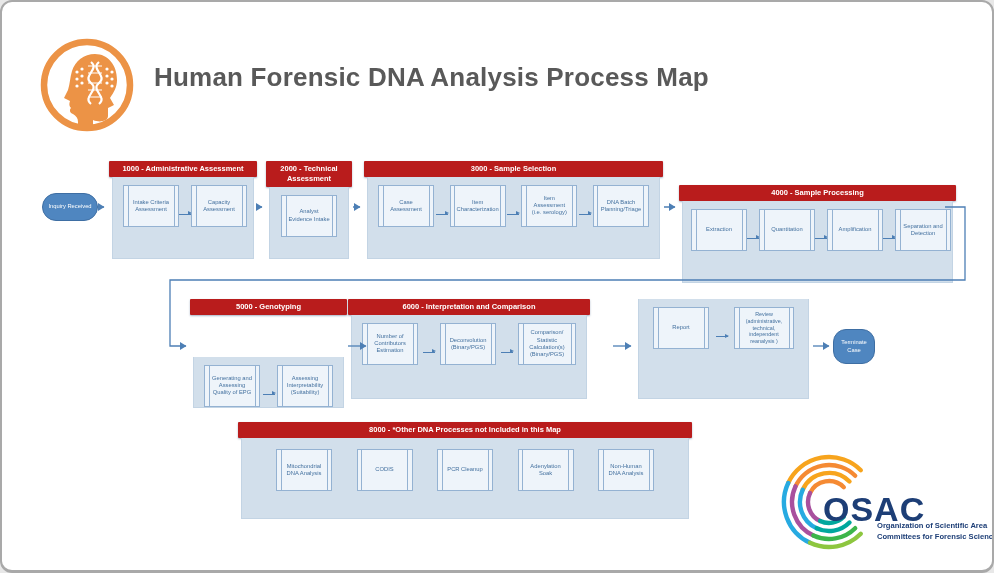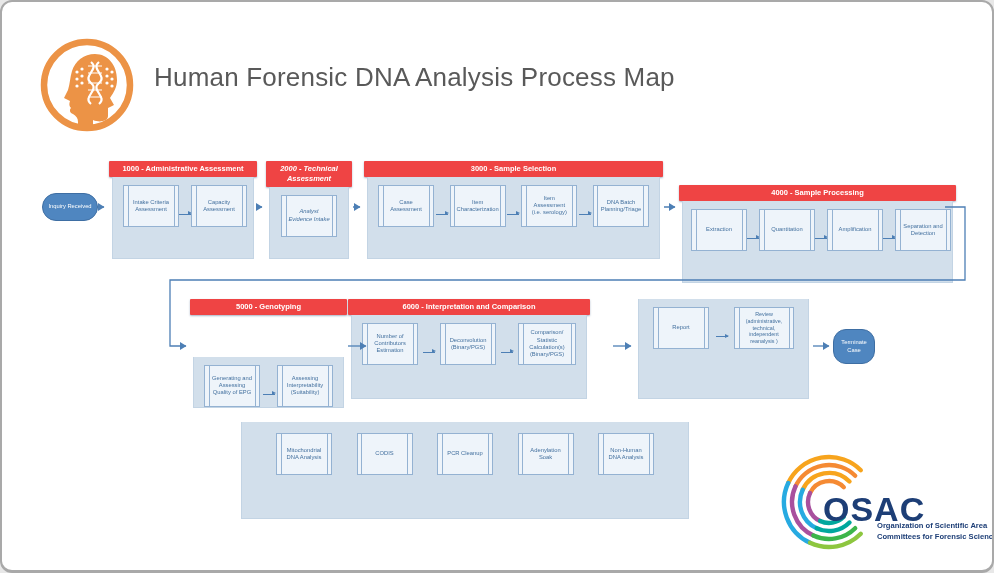--- a/index.html
+++ b/index.html
@@ -1,22 +1,22 @@
 <!DOCTYPE html>
 <html><head>
 <meta charset="utf-8">
 <style>
   html,body{margin:0;padding:0;background:#e8e8e8;font-family:"Liberation Sans",sans-serif;}
   .canvas{position:relative;width:994px;height:573px;background:#ffffff;border:2px solid #a9a9a9;
     border-bottom-width:3px;border-radius:12px;overflow:hidden;box-sizing:border-box;}
-  .page-title{position:absolute;left:152px;top:60px;font-size:26px;font-weight:normal;color:#595959;letter-spacing:.2px;}
+  .page-title{position:absolute;left:152px;top:60px;font-size:26px;font-weight:bold;color:#595959;letter-spacing:.2px;}
   .brand-logo{position:absolute;left:38px;top:36px;width:94px;height:94px;}
   
   .section{position:absolute;display:flex;flex-direction:column;}
-  .sec-header{background:#ef4444;color:#ffffff;font-size:7.5px;font-weight:bold;text-align:center;
+  .sec-header{background:#b91c1c;color:#ffffff;font-size:7.5px;font-weight:bold;text-align:center;
     padding:3px 2px;line-height:1.3;box-shadow:0 1px 2px rgba(60,90,130,.45);border-radius:1px;}
   .sec-body{flex:1;margin:0 3px;background:#d2dfeb;border:1px solid #c3d4e4;border-top:none;
     display:flex;align-items:flex-start;padding:8px 10px 0 10px;box-sizing:border-box;justify-content:space-between;}
   .sec-body.center{justify-content:center;}
   .pbox{width:56px;height:42px;background:#eef4fa;border:1px solid #94b2d2;position:relative;
     display:flex;align-items:center;justify-content:center;text-align:center;
     font-size:5.8px;color:#44719f;line-height:1.25;padding:1px 6px;box-sizing:border-box;flex:0 0 auto;}
   .pbox::before{content:"";position:absolute;left:3.5px;top:0;bottom:0;border-left:1px solid #94b2d2;}
   .pbox::after{content:"";position:absolute;right:3.5px;top:0;bottom:0;border-left:1px solid #94b2d2;}
   .harrow{flex:0 0 auto;width:12px;height:0;border-top:1.3px solid #4d7fb5;position:relative;margin-top:29px;}
@@ -71,21 +71,21 @@
       <div class="pbox">
           <span>Intake Criteria Assessment</span>
         </div>
       <div class="harrow"></div>
       <div class="pbox">
           <span>Capacity Assessment</span>
         </div>
     </div>
   </div>
 
-  <div class="section" style="left:264px;top:159px;width:86px;height:98px;font-style:italic;">
+  <div class="section" style="left:264px;top:159px;width:86px;height:98px;">
     <div class="sec-header">2000 - Technical Assessment</div>
     <div class="sec-body center">
       <div class="pbox">
           <span>Analyst Evidence Intake</span>
         </div>
     </div>
   </div>
 
   <div class="section" style="left:362px;top:159px;width:299px;height:98px;">
     <div class="sec-header">3000 - Sample Selection</div>
@@ -165,20 +165,21 @@
           <span>Report</span>
         </div>
       <div class="harrow"></div>
       <div class="pbox" style="width:60px;font-size:5.4px;">
           <span>Review (administrative, technical, independent reanalysis )</span>
         </div>
     </div>
   </div>
 
   <div class="section" style="left:236px;top:420px;width:454px;height:97px;">
+    <div class="sec-header">8000 - *Other DNA Processes not Included in this Map</div>
     <div class="sec-body" style="padding:11px 34px 0 34px;">
       <div class="pbox">
           <span>Mitochondrial DNA Analysis</span>
         </div>
       <div class="pbox">
           <span>CODIS</span>
         </div>
       <div class="pbox">
           <span>PCR Cleanup</span>
         </div>

